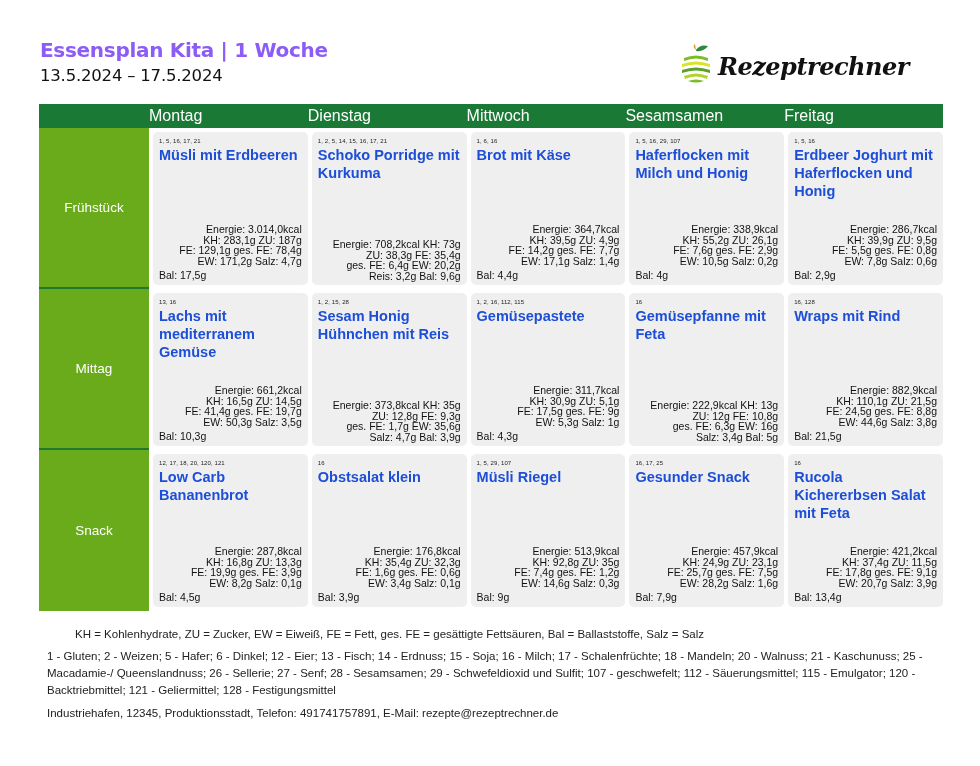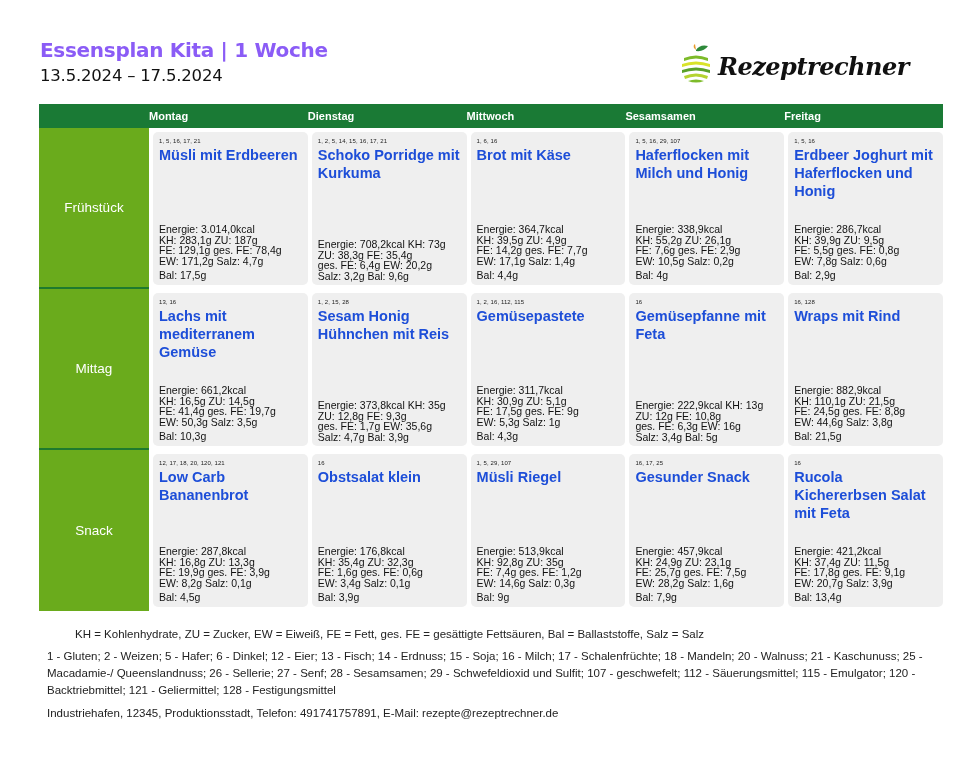--- a/index.html
+++ b/index.html
@@ -9,30 +9,30 @@
     .header { position: absolute; left: 40px; top: 38px; }
     .title { font-family: "DejaVu Sans", sans-serif; font-weight: bold; font-size: 20px; letter-spacing: -0.3px; color: #8b5cf6; }
     .subtitle { font-family: "DejaVu Sans", sans-serif; font-size: 16.5px; margin-top: 4px; color: #111; letter-spacing: -0.2px; }
 
     .logo { position: absolute; left: 680px; top: 44px; display: flex; align-items: center; }
     .logo-text { font-family: "DejaVu Serif", serif; font-style: italic; font-weight: bold; font-size: 24px; color: #111; margin-left: 6px; letter-spacing: -0.5px; }
 
     .grid { position: absolute; left: 39px; top: 104px; width: 904px; }
     .day-header { display: flex; background: #1a7a35; height: 24px; align-items: center; }
     .day-header .spacer { width: 110px; }
-    .day-header .day { width: 158.8px; color: #fff; font-size: 11px; padding-left: 0px; font-weight: bold; }
+    .day-header .day { width: 158.8px; color: #fff; font-size: 16px; padding-left: 0px; }
 
     .row { display: flex; height: 161px; position: relative; }
     .row-label { width: 110px; background: #6aab1c; color: #fff; font-size: 13.5px; display: flex; align-items: center; justify-content: center; border-bottom: 2px solid #1e7a2e; }
     .row:last-child .row-label { border-bottom: none; }
     .cells { display: flex; flex: 1; padding: 4px 0 4px 4px; gap: 4px; }
     .cell { flex: 1; background: #efefef; border-radius: 5px; padding: 6px 6px 4px 6px; display: flex; flex-direction: column; }
     .allergens { font-size: 6px; color: #222; letter-spacing: 0.1px; }
     .dish { font-weight: bold; font-size: 14.5px; line-height: 18px; margin-top: 2px; color: #1d4ed8; }
-    .nutri { margin-top: auto; font-size: 10.5px; line-height: 10.5px; color: #111; }
+    .nutri { margin-top: auto; font-size: 10.5px; line-height: 10.5px; color: #111; text-align: right; }
     .bal { font-size: 10.5px; margin-top: 3px; color: #111; }
 
     .footer { position: absolute; left: 47px; top: 628px; width: 900px; font-size: 11.5px; color: #222; }
     .legend { margin-bottom: 8px; margin-left: 28px; }
     .allergen-list { line-height: 17px; margin-bottom: 8px; }
   </style>
 </head>
 <body>
 
 <div class="header">
@@ -80,21 +80,21 @@
         </div>
         <div class="bal">Bal: 17,5g</div>
       </div>
       <div class="cell">
         <div class="allergens">1, 2, 5, 14, 15, 16, 17, 21</div>
         <div class="dish">Schoko Porridge mit Kurkuma</div>
         <div class="nutri">
           <div>Energie: 708,2kcal  KH: 73g</div>
           <div>ZU: 38,3g  FE: 35,4g</div>
           <div>ges. FE: 6,4g  EW: 20,2g</div>
-          <div>Salz: 3,2g  Bal: 9,6g</div>
+          <div>Reis: 3,2g  Bal: 9,6g</div>
         </div>
 
       </div>
       <div class="cell">
         <div class="allergens">1, 6, 16</div>
         <div class="dish">Brot mit Käse</div>
         <div class="nutri">
           <div>Energie: 364,7kcal</div>
           <div>KH: 39,5g  ZU: 4,9g</div>
           <div>FE: 14,2g  ges. FE: 7,7g</div>

